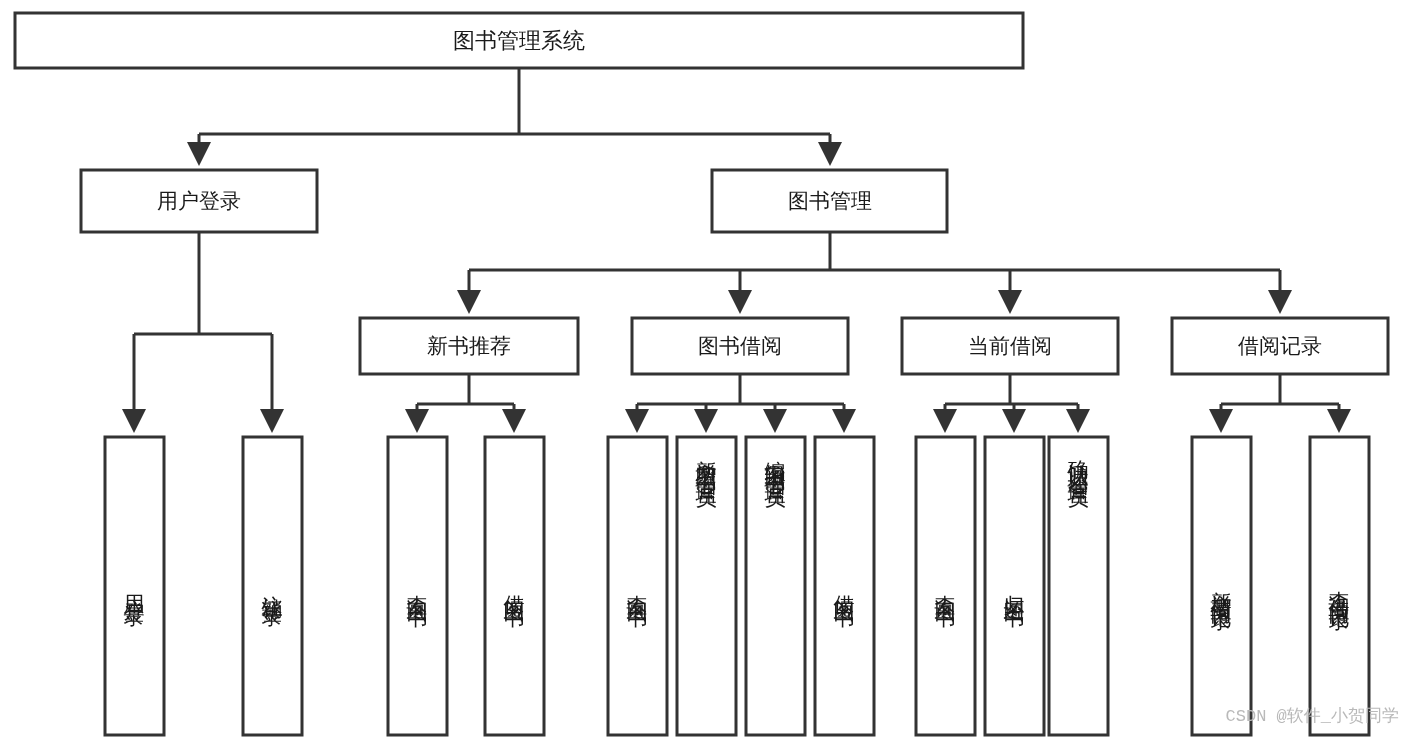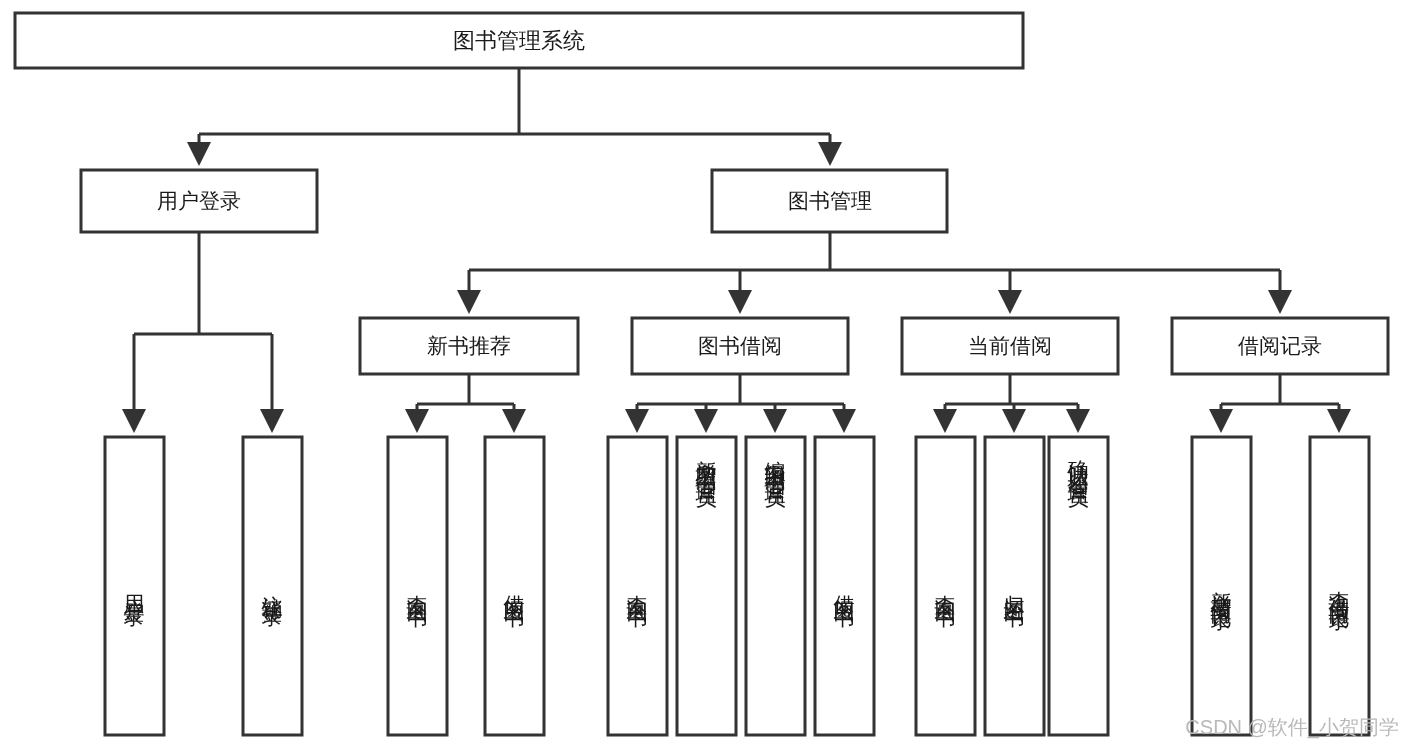--- a/index.html
+++ b/index.html
@@ -63,23 +63,23 @@
     line-height: 1.0;
     color: #1a1a1a;
     letter-spacing: 4px;
     white-space: nowrap;
     text-align: center;
     pointer-events: none;
   }
   .watermark {
     position: absolute;
     right: 6px;
-    bottom: 6px;
-    font-family: Liberation Sans, sans-serif;
-    font-size: 20px;
+    bottom: 20px;
+    font-family: Liberation Mono, monospace;
+    font-size: 17px;
     color: #b9b9b9;
     white-space: nowrap;
   }
 </style>
 </head>
 <body>
 
 <div id="diagram-root">
 
   <svg class="diagram" viewBox="0 0 1405 747">

